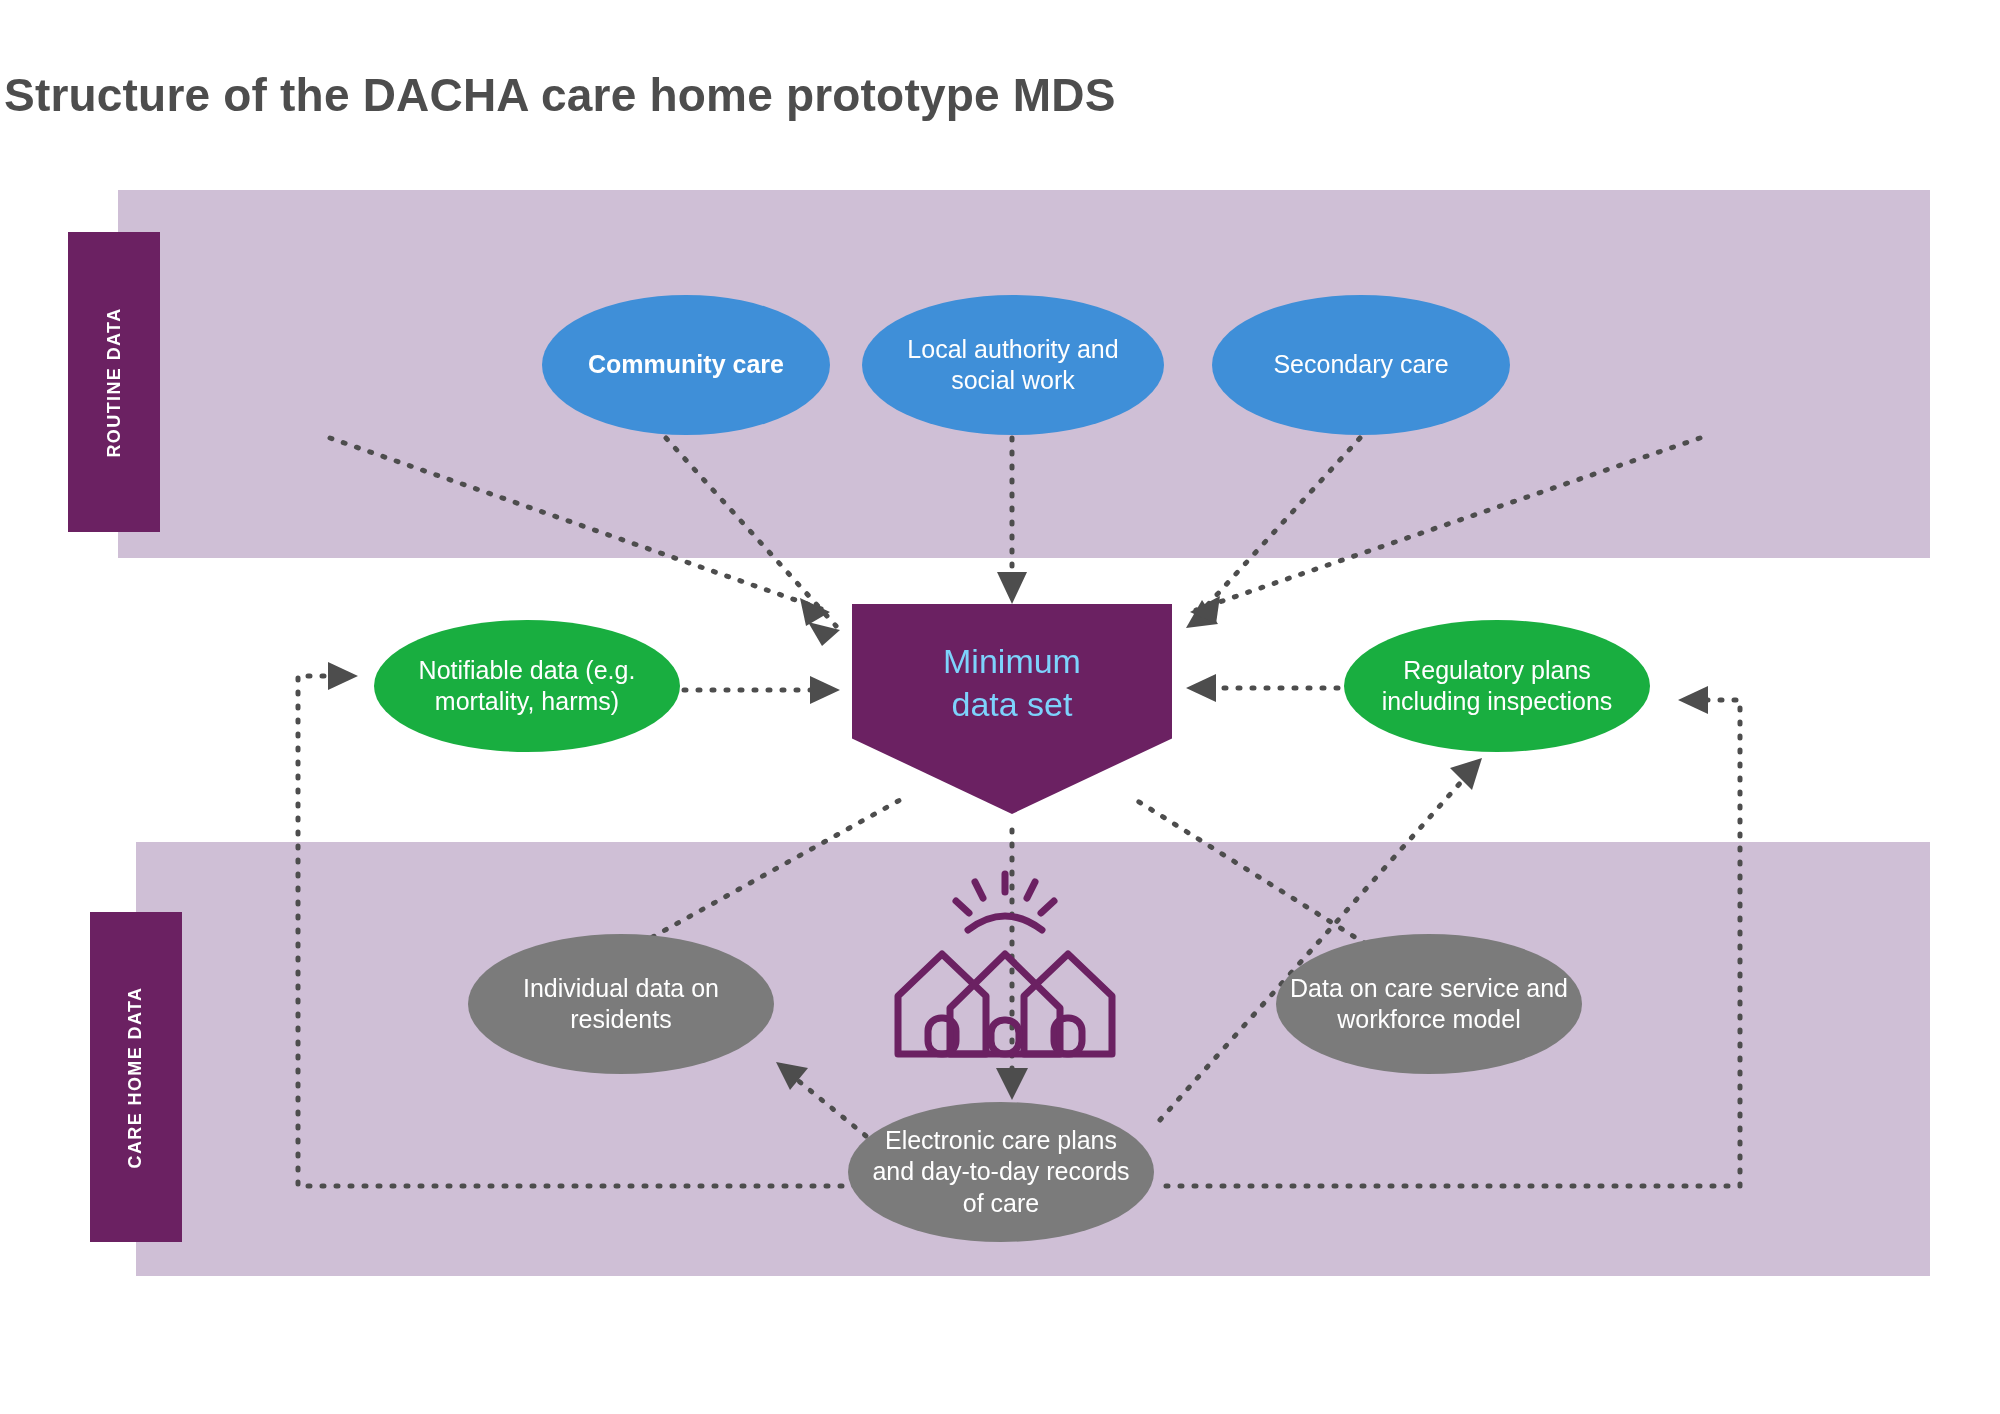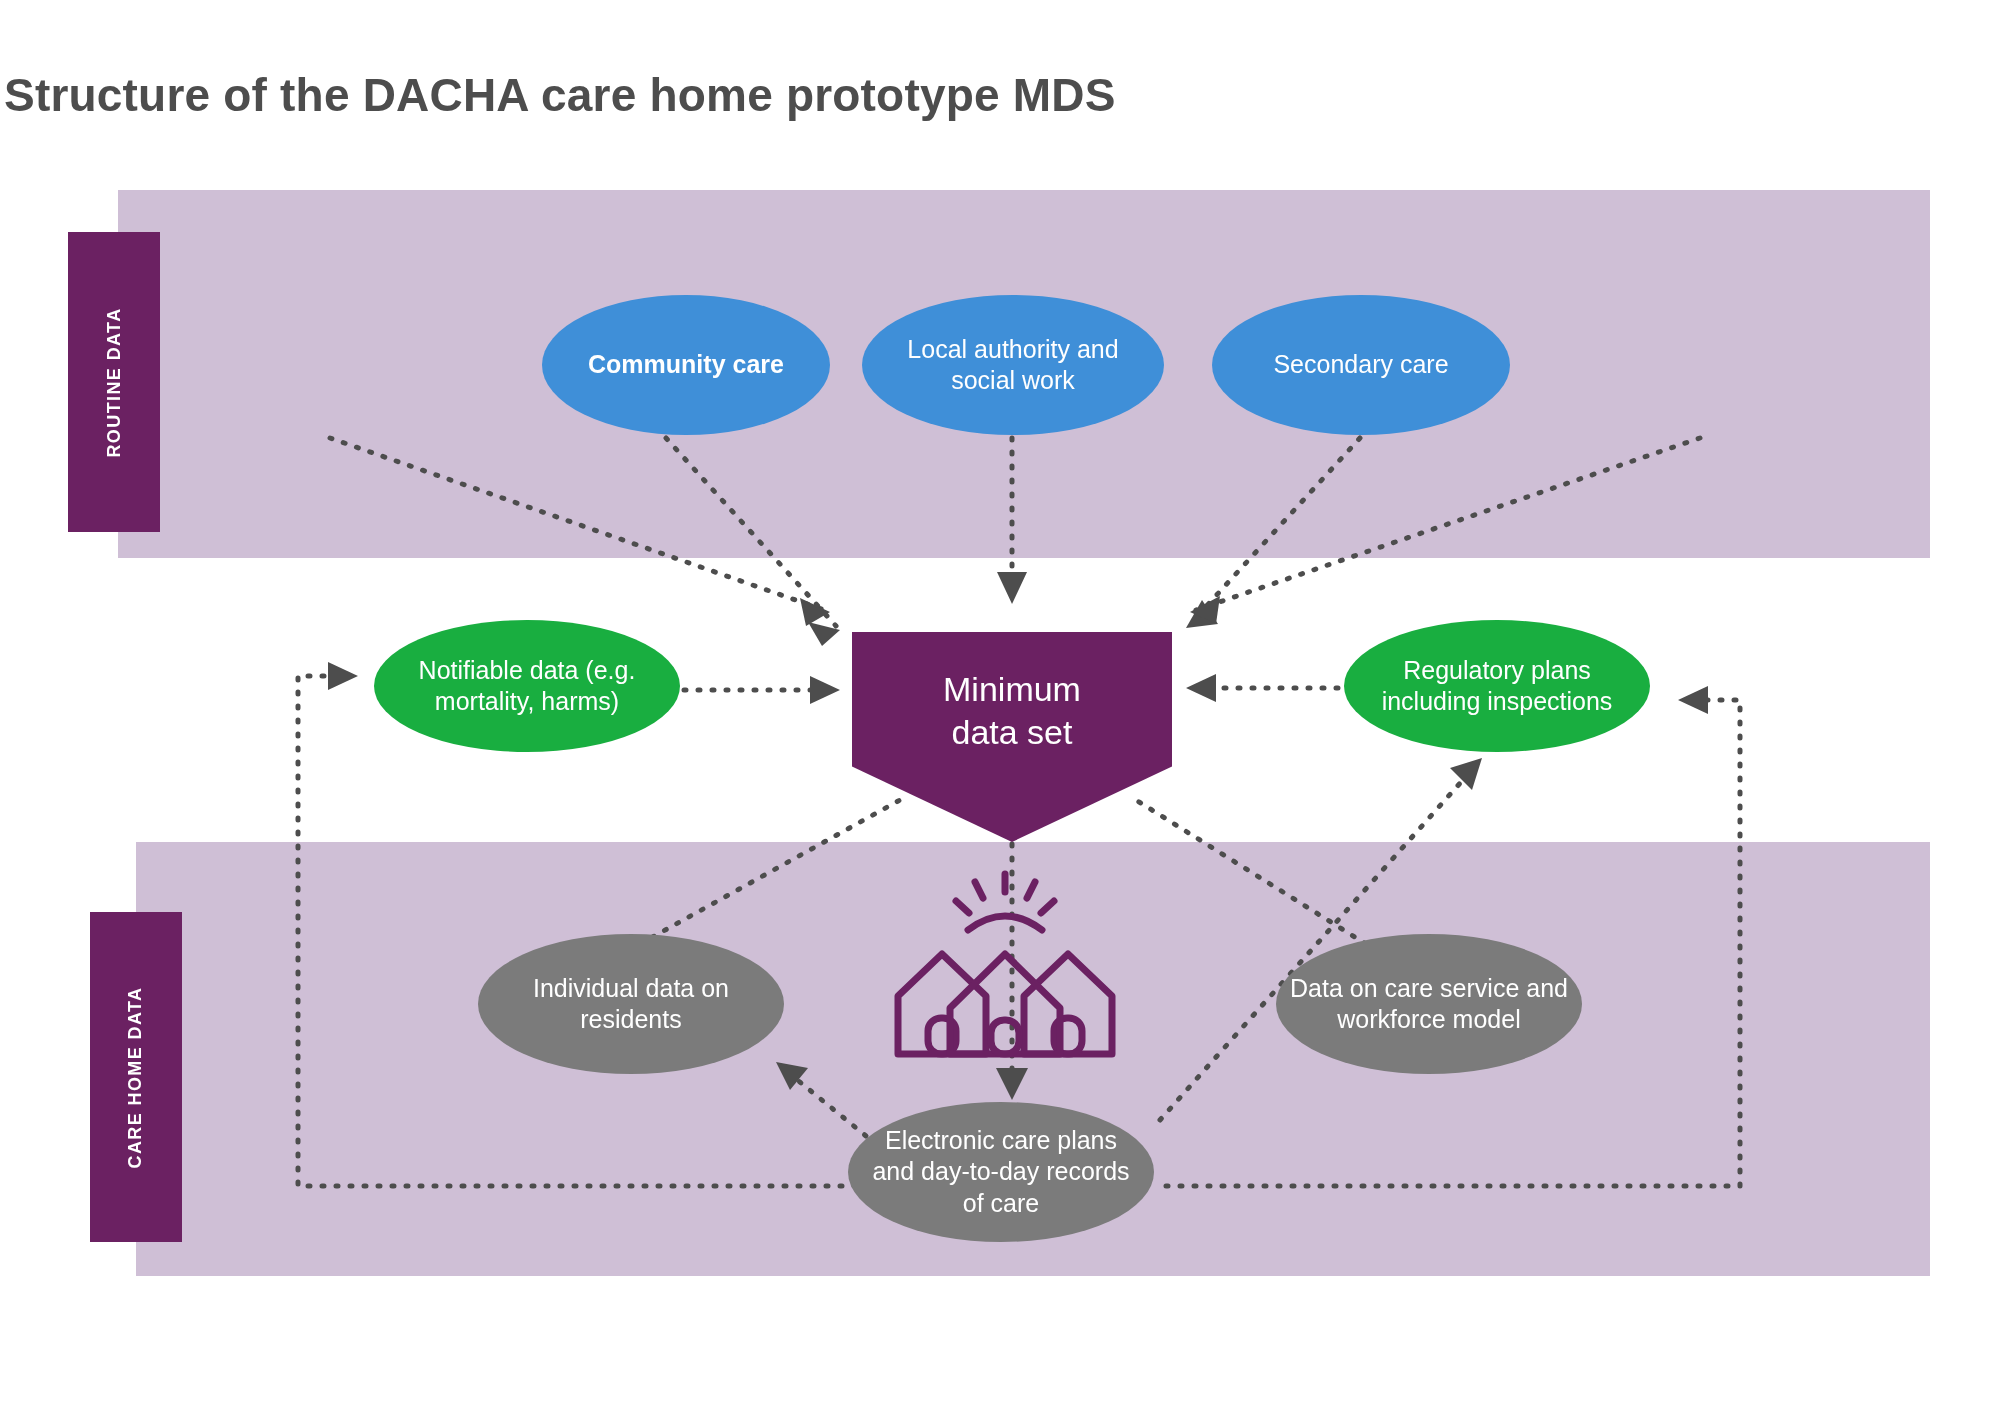--- a/index.html
+++ b/index.html
@@ -105,33 +105,33 @@
   
   #n-primary   { left: 196px;  top: 295px; width: 288px; height: 140px; }
   #n-community { left: 542px;  top: 295px; width: 288px; height: 140px; font-weight: bold; }
   #n-local     { left: 862px;  top: 295px; width: 302px; height: 140px; }
   #n-secondary { left: 1212px; top: 295px; width: 298px; height: 140px; }
   #n-emergency { left: 1552px; top: 295px; width: 298px; height: 140px; }
   
   #n-notifiable { left: 374px;  top: 620px; width: 306px; height: 132px; }
   #n-regulatory { left: 1344px; top: 620px; width: 306px; height: 132px; }
   
-  #n-individual { left: 478px;  top: 934px; width: 306px; height: 140px; }
+  #n-individual { left: 468px;  top: 934px; width: 306px; height: 140px; }
   #n-workforce  { left: 1276px; top: 934px; width: 306px; height: 140px; }
   #n-ecareplans { left: 848px;  top: 1102px; width: 306px; height: 140px; text-align: center; }
 
   
   #mds {
     position: absolute;
     left: 852px;
-    top: 632px;
+    top: 604px;
     width: 320px;
     height: 210px;
     background: #6b2162;
-    color: #ffffff;
+    color: #7dd3fc;
     font-size: 34px;
     line-height: 1.25;
     text-align: center;
     display: flex;
     align-items: flex-start;
     justify-content: center;
     padding-top: 36px;
     box-sizing: border-box;
     clip-path: polygon(0% 0%, 100% 0%, 100% 64%, 50% 100%, 0% 64%);
   }

